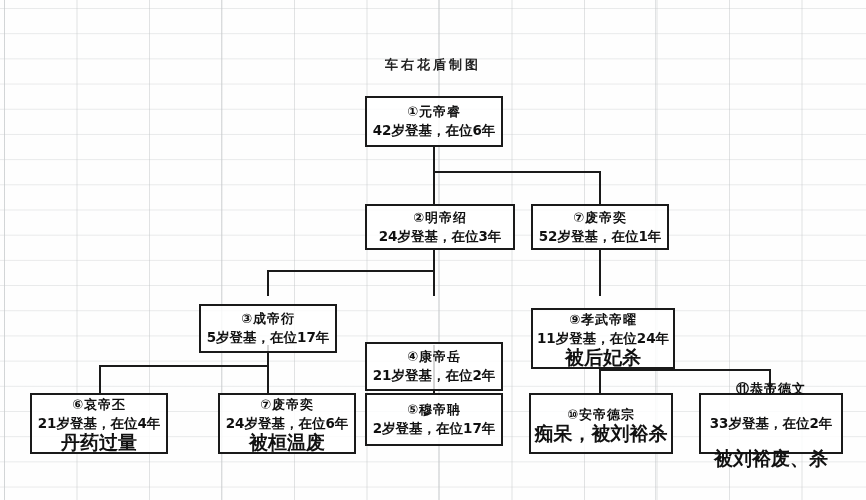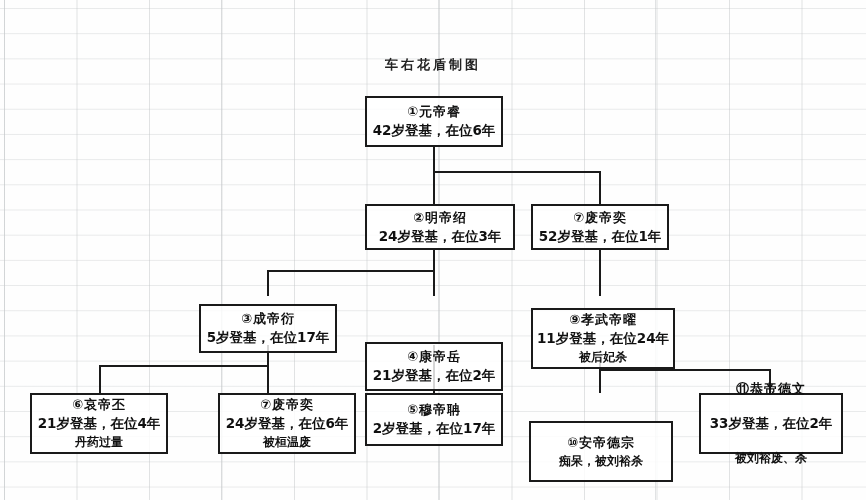--- a/index.html
+++ b/index.html
@@ -51,21 +51,21 @@
     border:2px solid #1a1a1a;
     background:rgba(255,255,255,0.82);
     box-sizing:border-box;
     display:flex;flex-direction:column;
     align-items:center;justify-content:center;
     text-align:center;
     padding:2px 20px;
   }
   .n-name{font-size:13px;font-weight:bold;letter-spacing:1px;line-height:18px;white-space:nowrap;}
   .n-l1{font-size:13.5px;font-weight:bold;letter-spacing:0px;line-height:19px;white-space:nowrap;}
-  .n-l2{font-size:12px;font-weight:bold;letter-spacing:0px;line-height:18px;white-space:nowrap;text-align:right;}
+  .n-l2{font-size:19px;font-weight:bold;letter-spacing:0px;line-height:18px;white-space:nowrap;text-align:right;}
 </style>
 </head>
 <body>
 
 <div id="paper"></div>
 
 <div id="sheet">
 
   <div class="subtitle">车右花盾制图</div>
 
@@ -137,21 +137,21 @@
     <div class="n-name">⑦废帝奕</div>
     <div class="n-l1">24岁登基，在位6年</div>
     <div class="n-l2">被桓温废</div>
   </div>
 
   <div class="node" style="left:365px;top:393px;width:138px;height:53px;">
     <div class="n-name">⑤穆帝聃</div>
     <div class="n-l1">2岁登基，在位17年</div>
   </div>
 
-  <div class="node" style="left:529px;top:393px;width:144px;height:61px;margin-top:28px;">
+  <div class="node" style="left:529px;top:393px;width:144px;height:61px;">
     <div class="n-name">⑩安帝德宗</div>
     <div class="n-l2">痴呆，被刘裕杀</div>
   </div>
 
   <div class="node" style="left:699px;top:393px;width:144px;height:61px;gap:16px;">
     <div class="n-name">⑪恭帝德文</div>
     <div class="n-l1">33岁登基，在位2年</div>
     <div class="n-l2">被刘裕废、杀</div>
   </div>
 

